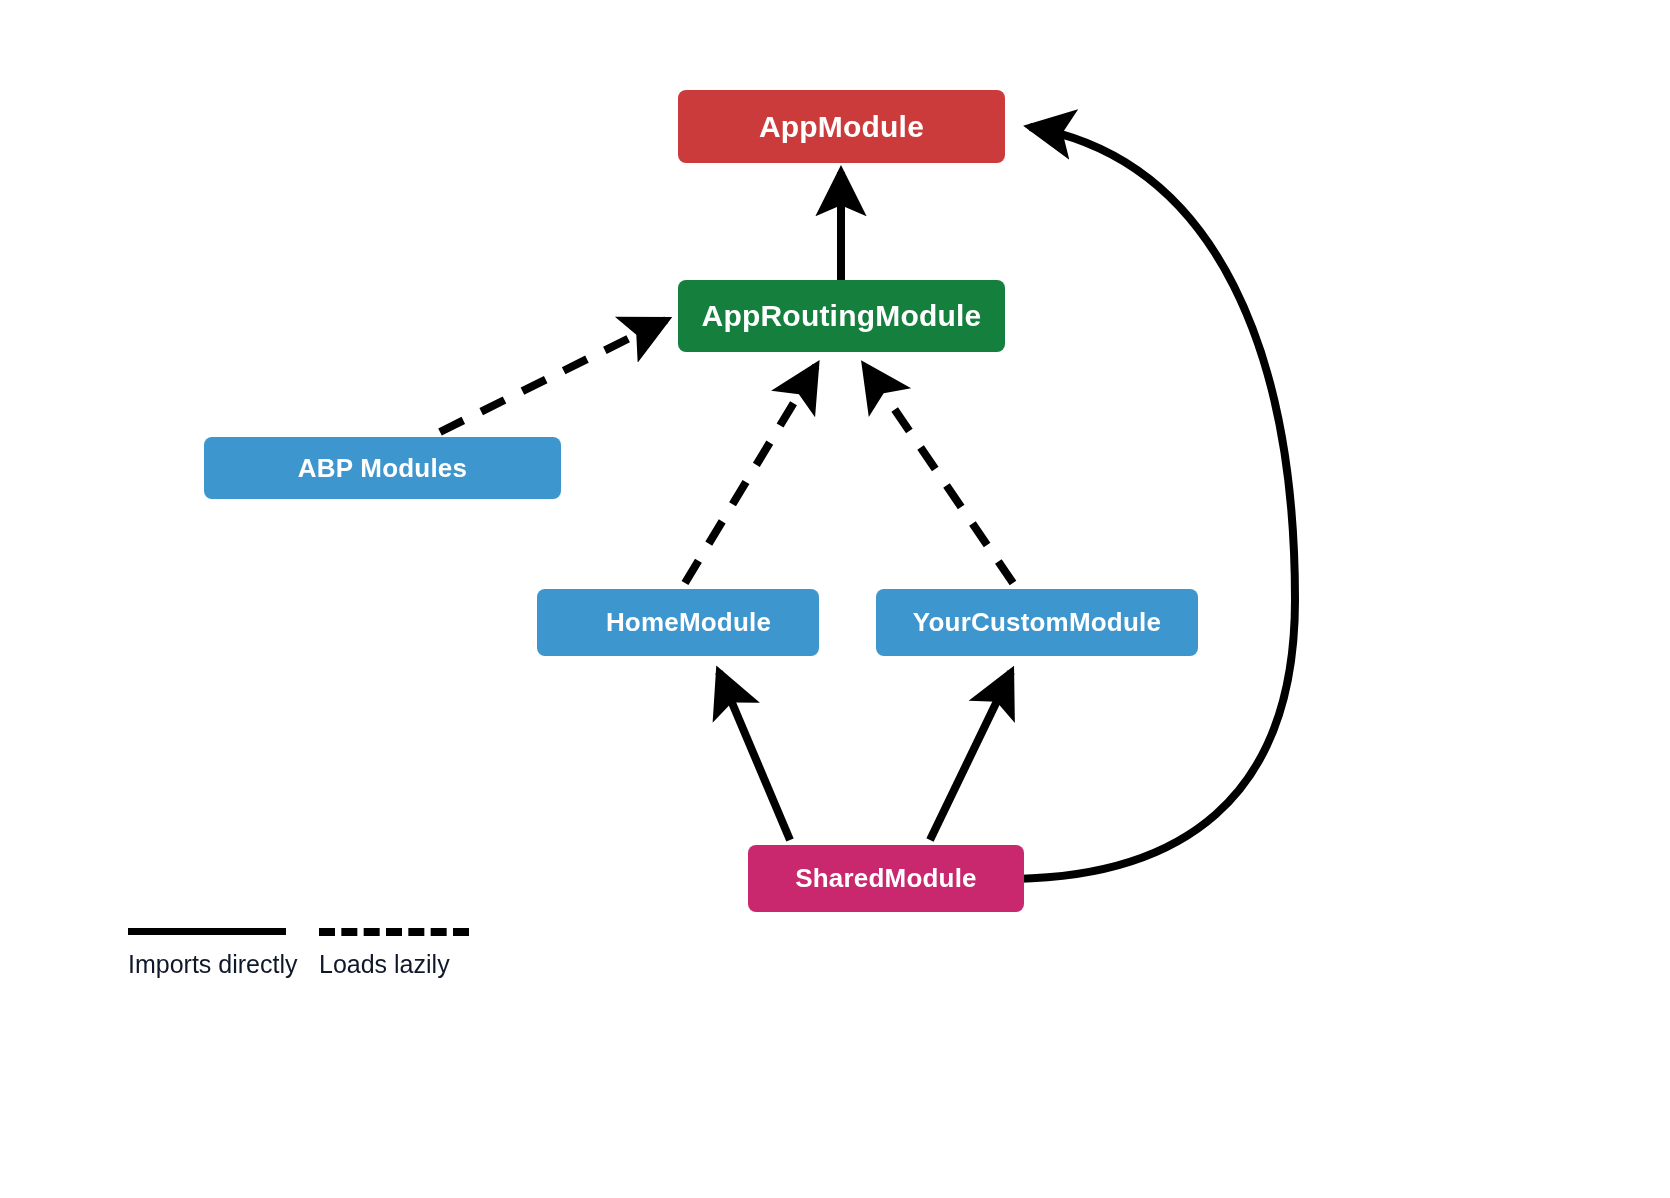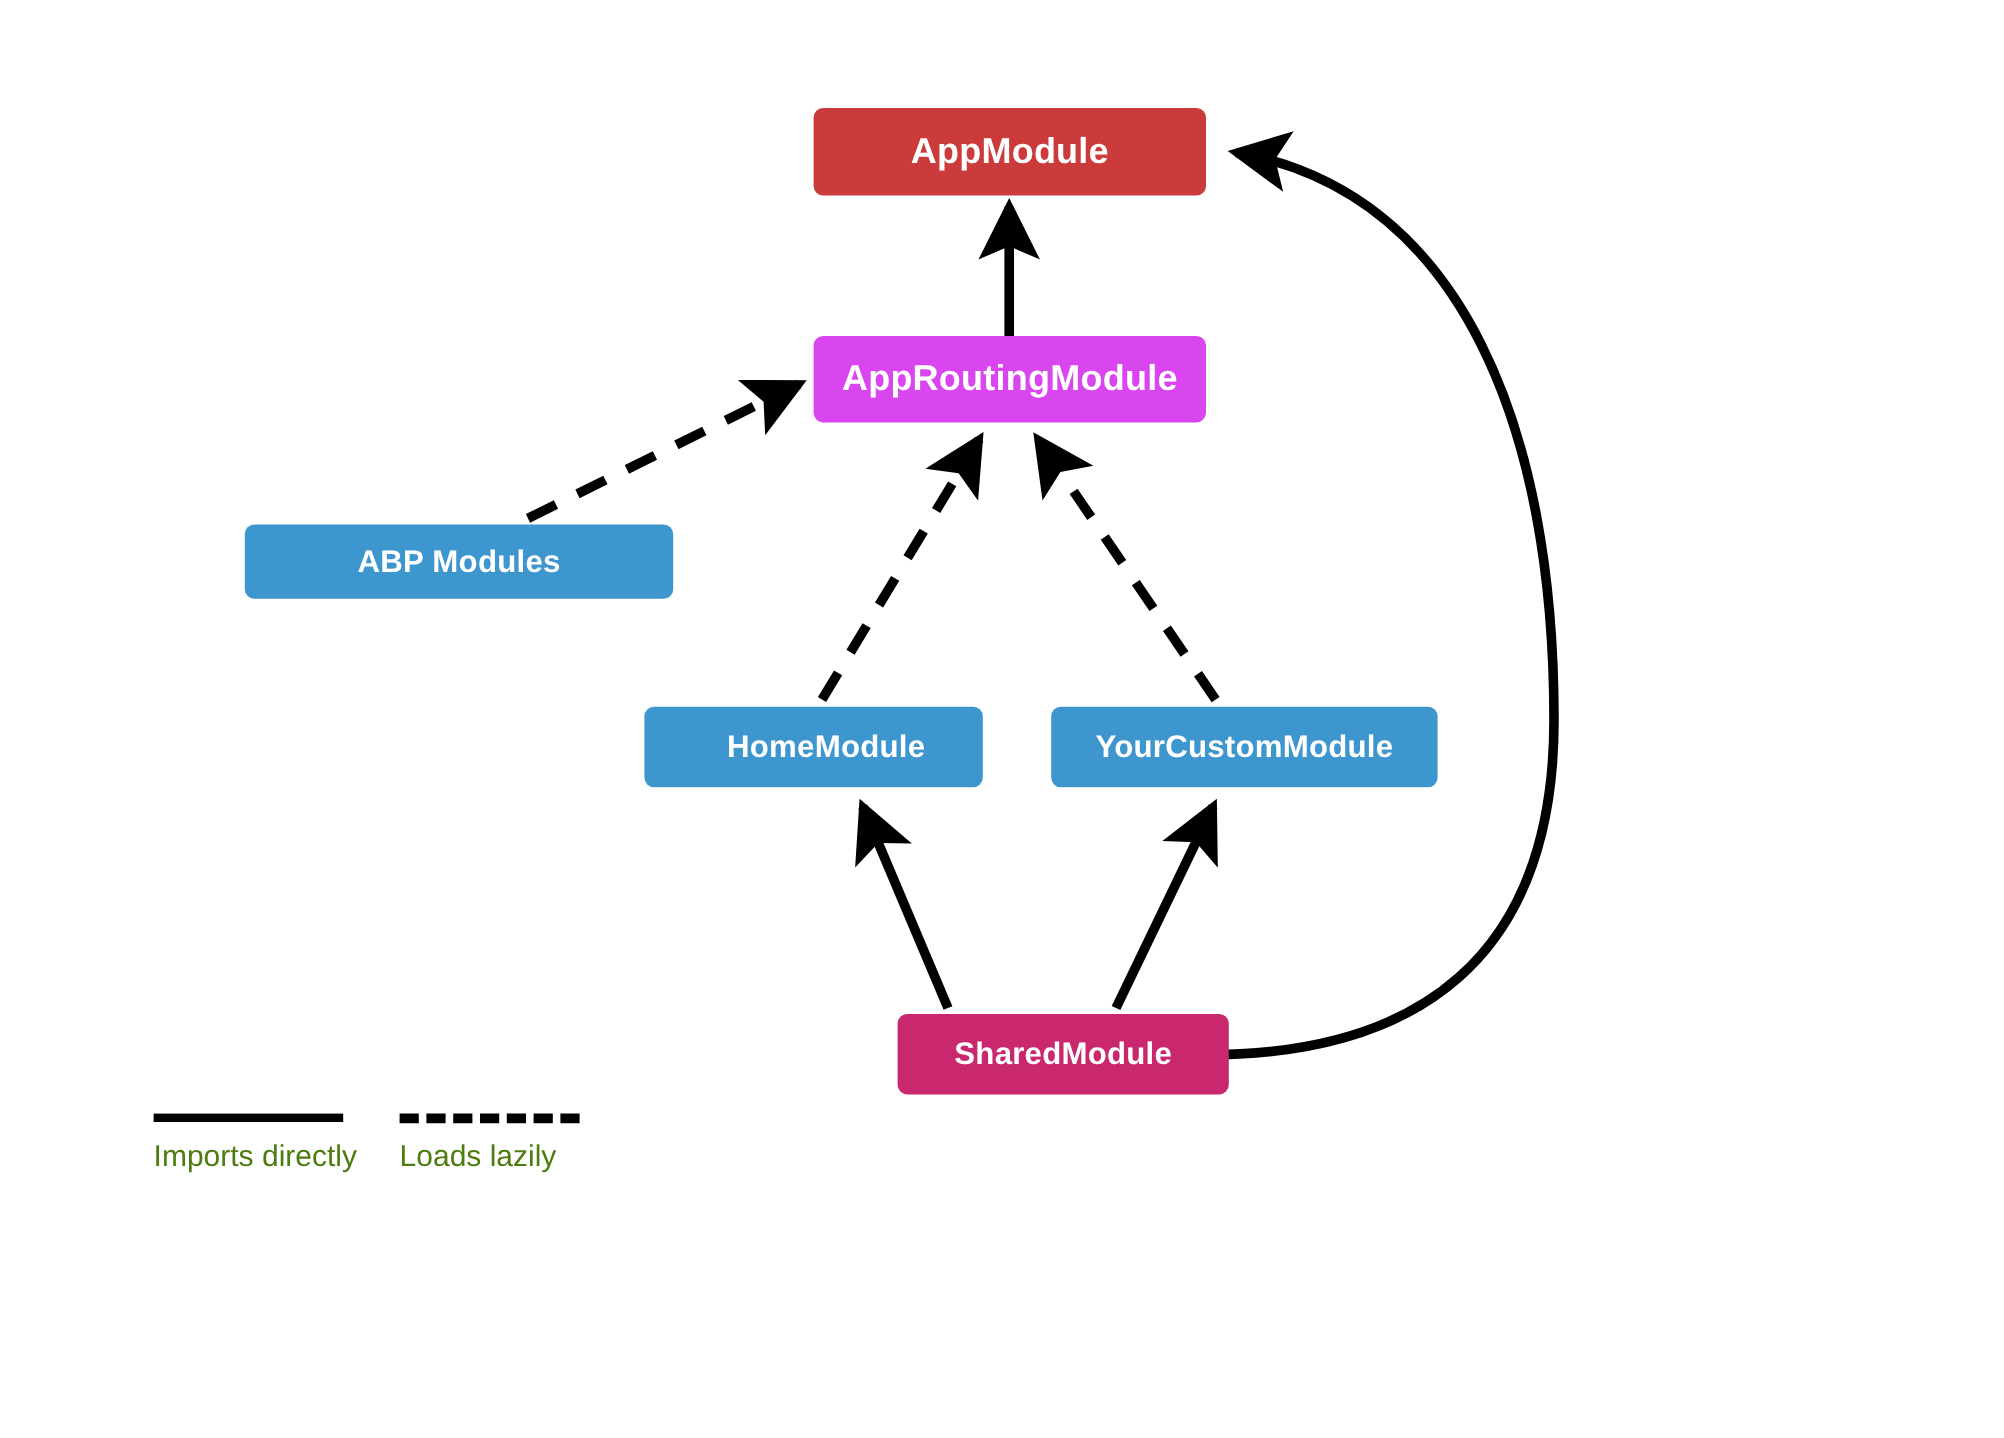--- a/index.html
+++ b/index.html
@@ -13,24 +13,24 @@
   #n-app            {left:678px; top:90px;  width:327px; height:73px;  font-size:30px;}
   #n-approuting     {left:678px; top:280px; width:327px; height:72px;  font-size:30px;}
   #n-abp            {left:178px; top:437px; width:357px; height:62px;  font-size:26px;margin-left:26px;}
   #n-home           {left:537px; top:589px; width:282px; height:67px;  font-size:26px;padding-left:21px;}
   #n-custom         {left:876px; top:589px; width:322px; height:67px;  font-size:26px;}
   #n-shared         {left:748px; top:845px; width:276px; height:67px;  font-size:26px;}
   .legend{position:absolute;left:128px;top:928px;width:400px;height:62px;}
   .legend-item{position:absolute;top:0;}
   .legend-swatch{height:0;border-top-width:7px;border-top-style:solid;border-color:#000;width:158px;}
   .legend-swatch.dashed{border-top-style:dashed;border-top-width:8px;}
-  .legend-label{position:absolute;top:22px;left:0;font-size:25px;color:#4d7c0f;
+  .legend-label{position:absolute;top:22px;left:0;font-size:25px;color:#0f172a;
                 font-family:"Liberation Sans","DejaVu Sans",sans-serif;white-space:nowrap;}
   #lg-direct{left:0px;}
-  #lg-lazy{left:205px;}
+  #lg-lazy{left:191px;}
   #lg-lazy .legend-swatch{width:150px;}
 </style>
 </head>
 <body>
 
 <svg id="canvas" viewBox="0 0 1670 1198" xmlns="http://www.w3.org/2000/svg">
   <defs>
     <marker id="arrowSolid" viewBox="0 0 12 12" refX="9.5" refY="6" markerWidth="7" markerHeight="7" orient="auto-start-reverse">
       <path d="M 0 0.5 L 11 6 L 0 11.5 L 2.4 6 Z" fill="#000000"></path>
     </marker>
@@ -51,21 +51,21 @@
 
   <path d="M 930 840 L 1011 672" fill="none" stroke="#000000" stroke-width="8" marker-end="url(#arrowSolid)"></path>
 
   <path d="M 1005 879 C 1180 879 1295 800 1295 600 C 1295 360 1220 160 1030 127" fill="none" stroke="#000000" stroke-width="8" marker-end="url(#arrowSolid)"></path>
 </svg>
 
 <div class="node" id="n-app" style="background:#cc3b3b">
   <span>AppModule</span>
 </div>
 
-<div class="node" id="n-approuting" style="background:#d946ef">
+<div class="node" id="n-approuting" style="background:#15803d">
   <span>AppRoutingModule</span>
 </div>
 
 <div class="node" id="n-abp" style="background:#3d96ce">
   <span>ABP Modules</span>
 </div>
 
 <div class="node" id="n-home" style="background:#3d96ce">
   <span>HomeModule</span>
 </div>

